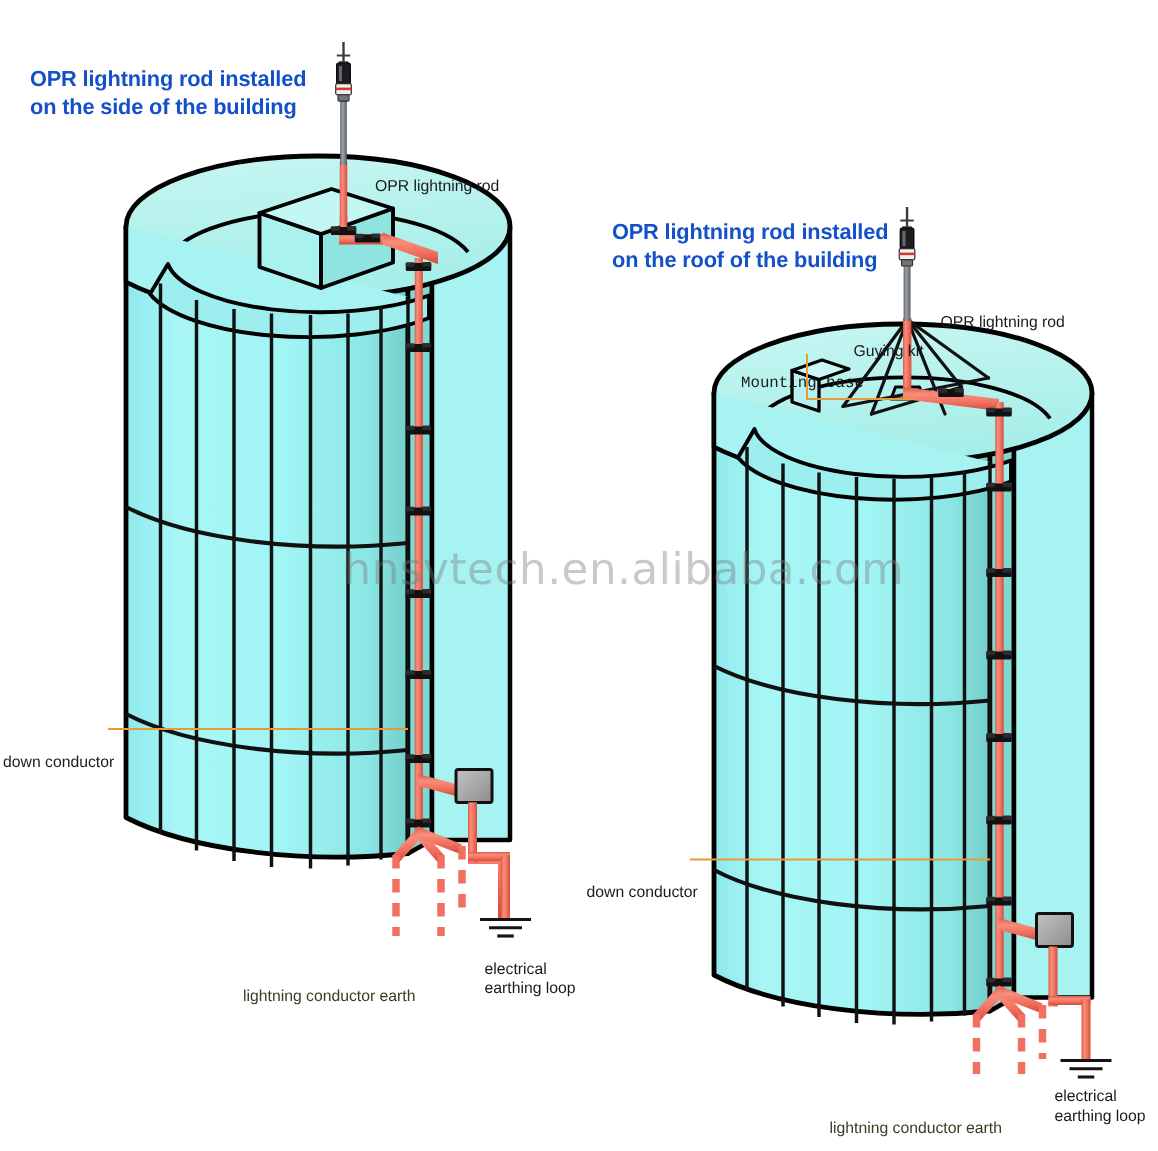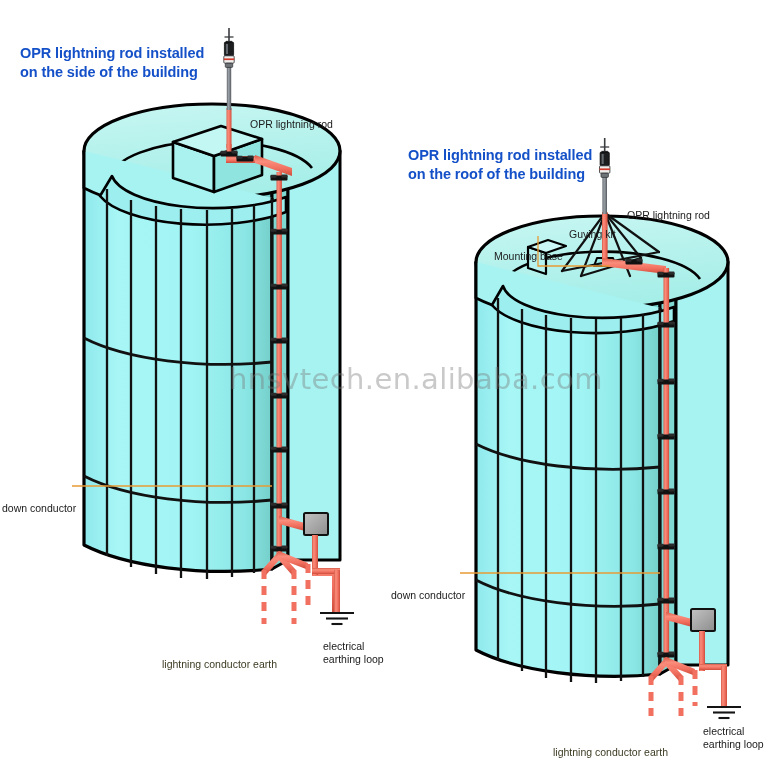--- a/index.html
+++ b/index.html
@@ -29,21 +29,21 @@
     font-size:10.5px;
     line-height:13px;
     color:#1a1a1a;
     white-space:pre-line;
     margin-top:24px;
   }
   .lbl-olive{color:#3d3a22;}
   #lab-rod-left{left:250px;top:94px;}
   #lab-rod-right{left:627px;top:185px;}
   #lab-guy{left:569px;top:204px;}
-  #lab-mount{left:494px;top:226px;}
+  #lab-mount{left:494px;top:226px;font-family:Liberation Mono, monospace;}
   #lab-down-left{left:2px;top:478px;}
   #lab-down-right{left:391px;top:565px;}
   #lab-lce-left{left:162px;top:634px;}
   #lab-lce-right{left:553px;top:722px;}
   #lab-eel-left{left:323px;top:616px;width:70px;}
   #lab-eel-right{left:703px;top:701px;width:70px;}
 
   #watermark{
     position:absolute;left:229px;top:362px;
     font-size:29px;letter-spacing:0.4px;

